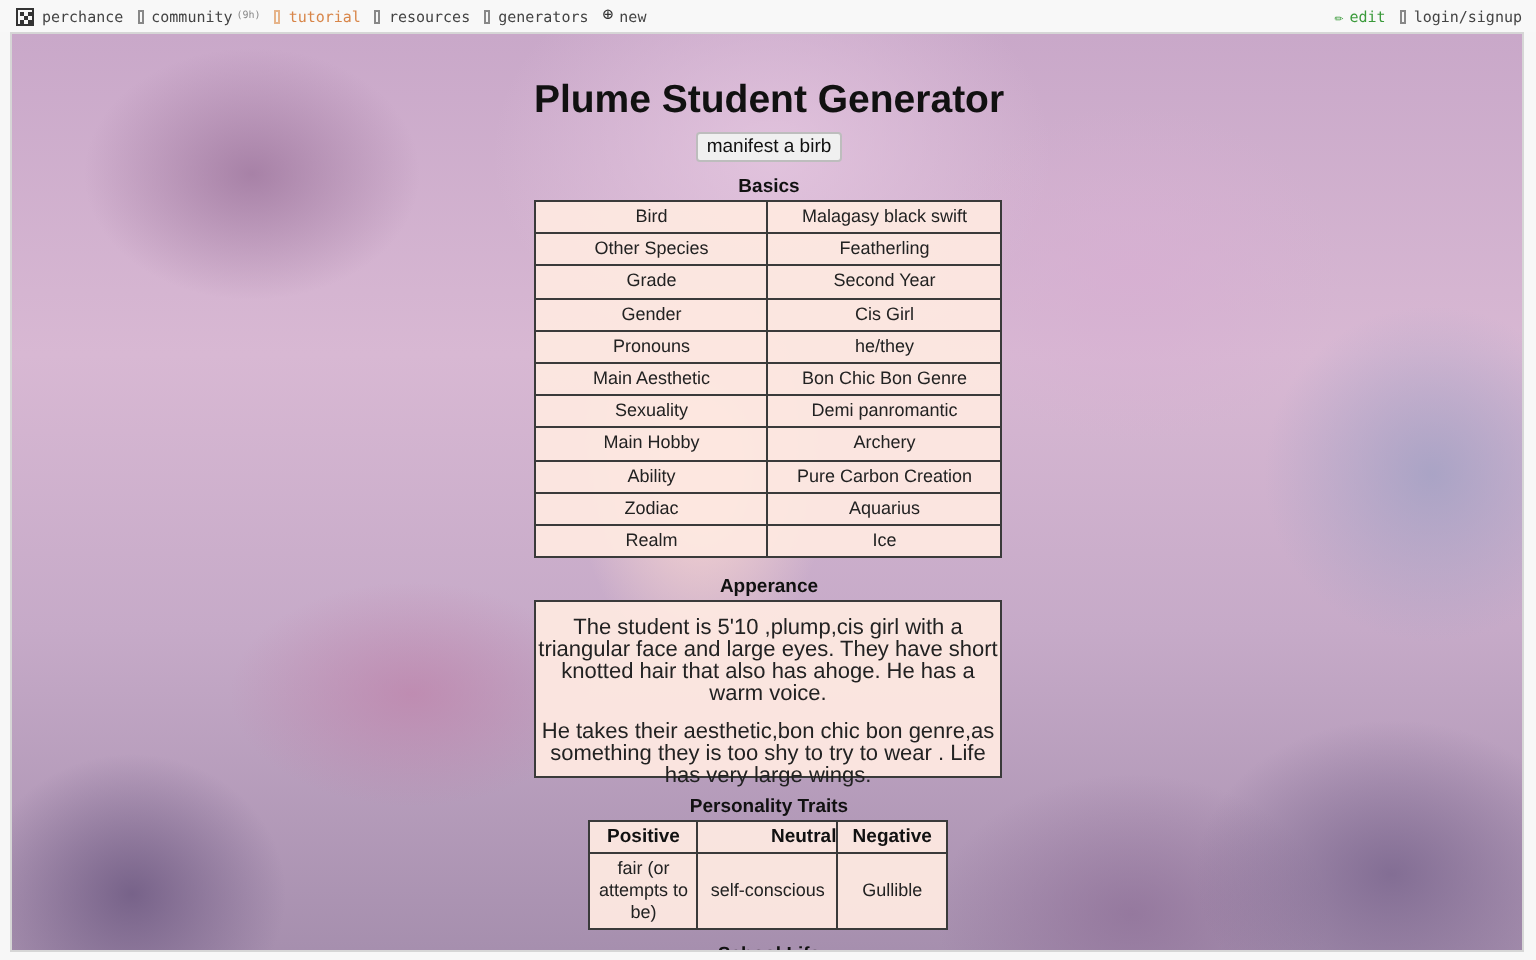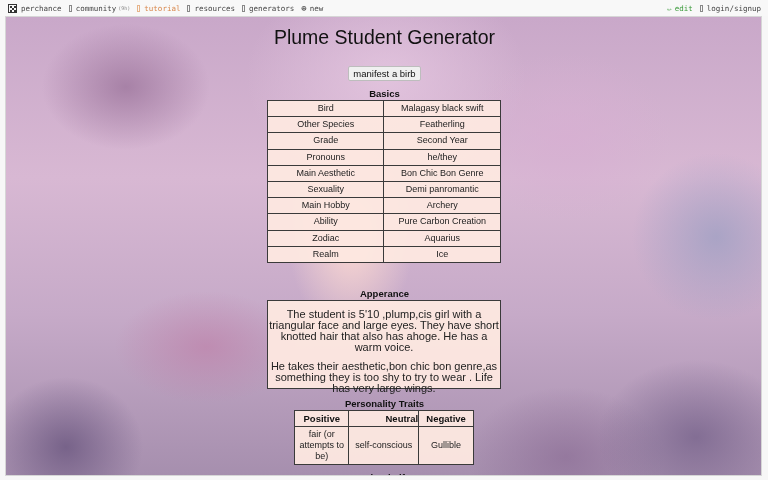--- a/index.html
+++ b/index.html
@@ -40,22 +40,22 @@
         radial-gradient(ellipse 140px 110px at 690px 420px, rgba(120,100,140,0.8), rgba(120,100,140,0) 70%),
         radial-gradient(ellipse 120px 120px at 710px 220px, rgba(160,160,195,0.8), rgba(160,160,195,0) 70%),
         radial-gradient(ellipse 150px 120px at 560px 120px, rgba(215,175,210,0.8), rgba(215,175,210,0) 70%),
         radial-gradient(ellipse 140px 100px at 560px 440px, rgba(140,110,150,0.7), rgba(140,110,150,0) 70%),
         radial-gradient(ellipse 200px 150px at 380px 60px, rgba(230,200,225,0.8), rgba(230,200,225,0) 70%),
         linear-gradient(180deg, #c9a8c9 0%, #d8b8d3 35%, #c6aac8 65%, #a68fae 100%);
     }
 
     .content { position: absolute; left: 0; top: 0; width: 757px; text-align: center; color: #000; }
     .title {
-      position: absolute; left: 0; width: 757px; top: 9px;
-      font-family: "Liberation Sans", sans-serif; font-weight: normal; font-size: 19.5px; color: #111;
+      position: absolute; left: 0; width: 757px; top: 22px;
+      font-family: "Liberation Sans", sans-serif; font-weight: bold; font-size: 19.5px; color: #111;
     }
     .gen-btn {
       position: absolute; left: 342px; top: 49px; width: 73px; height: 15px;
       background: #f0f0f0; border: 1px solid #bdbdbd; border-radius: 2px;
       font-family: "Liberation Sans", sans-serif; font-size: 9.5px; color: #111;
       display: flex; align-items: center; justify-content: center;
     }
     .section-title {
       position: absolute; left: 0; width: 757px; font-weight: bold; font-size: 9.5px; color: #111;
     }
@@ -132,20 +132,24 @@
           </tr>
         <tr>
             <td>Other Species</td>
             <td>Featherling</td>
           </tr>
         <tr>
             <td>Grade</td>
             <td>Second Year</td>
           </tr>
         <tr>
+            <td>Gender</td>
+            <td>Cis Girl</td>
+          </tr>
+        <tr>
             <td>Pronouns</td>
             <td>he/they</td>
           </tr>
         <tr>
             <td>Main Aesthetic</td>
             <td>Bon Chic Bon Genre</td>
           </tr>
         <tr>
             <td>Sexuality</td>
             <td>Demi panromantic</td>

